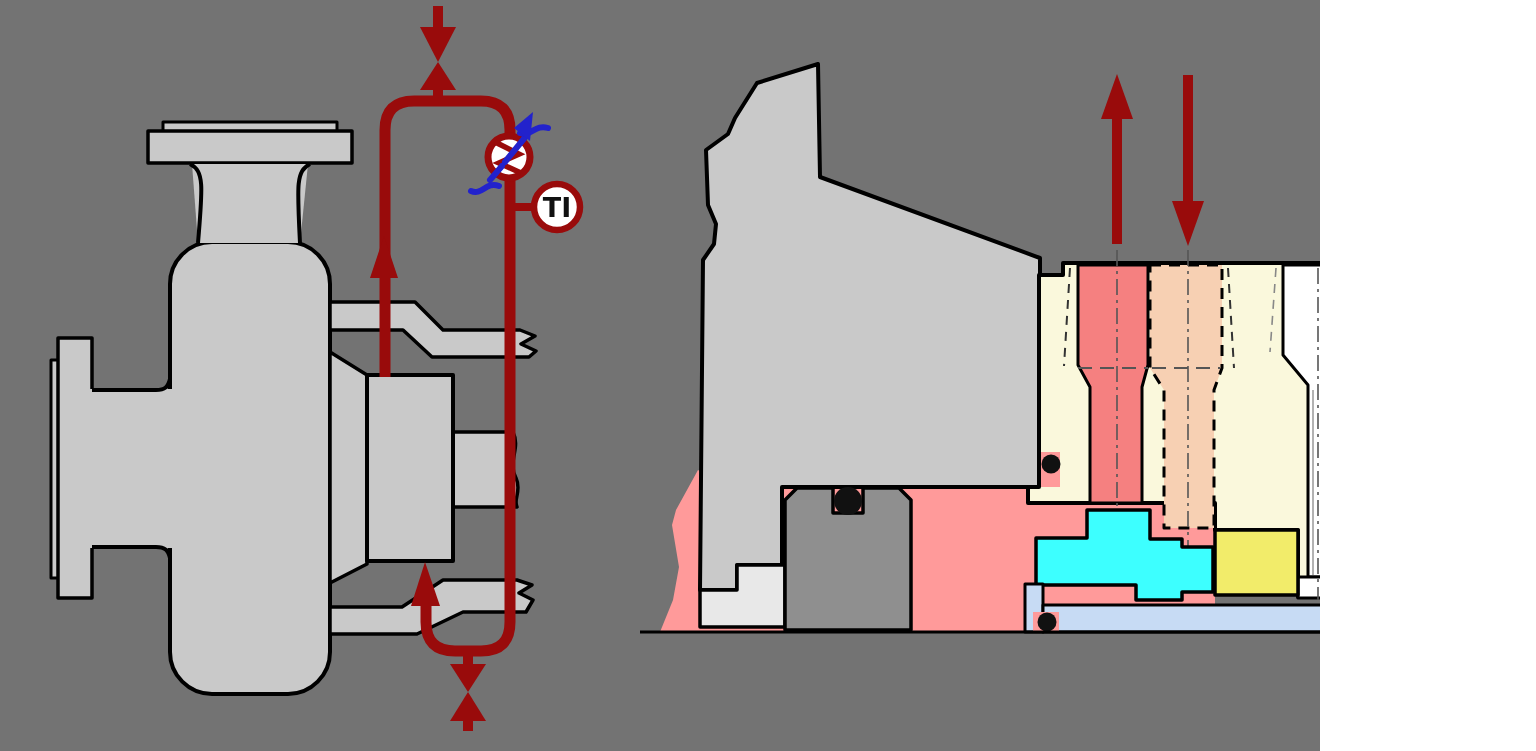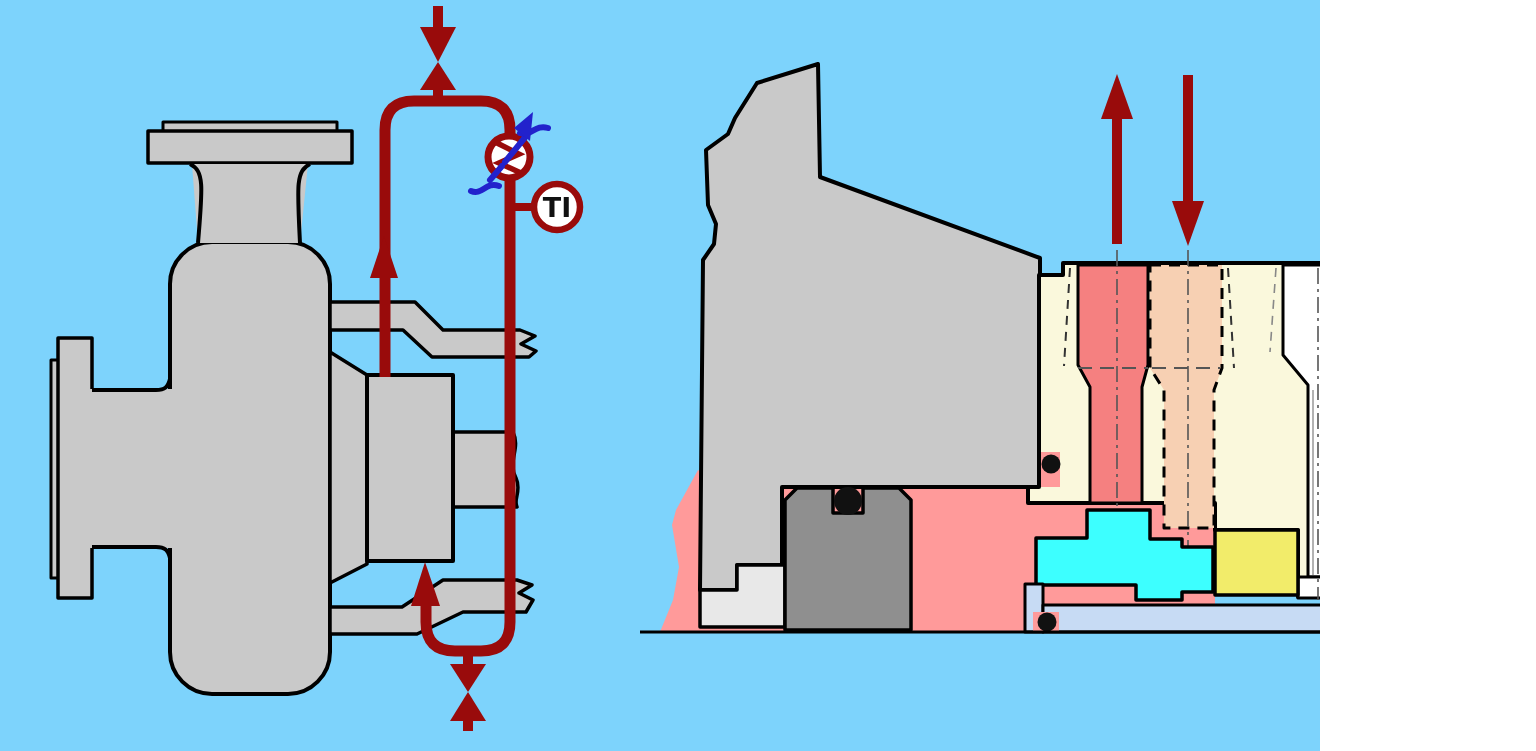--- a/index.html
+++ b/index.html
@@ -1,16 +1,16 @@
 <!DOCTYPE html>
 <html style="--pipe-red: #990B0B; --metal-gray: #C9C9C9; --metal-gray-dark: #8F8F8F; --metal-gray-light: #E8E8E8; --fluid-pink: #FF9A9A; --port-salmon: #F58080; --port-peach: #F7D0B3; --gland-cream: #FAF8DC; --seal-cyan: #3DFFFF; --collar-yellow: #F2EC6A; --collar-pale-yellow: #F7F4BE; --sleeve-blue: #C7DBF4; --water-blue: #2222CC; --oring-black: #111111; --outline: #000000;"><head>
 <meta charset="utf-8">
 <style>
   html,body{margin:0;padding:0;background:#fff;}
-  #stage{position:relative;width:1320px;height:751px;background:#7dd3fc;overflow:hidden;
+  #stage{position:relative;width:1320px;height:751px;background:#737373;overflow:hidden;
          font-family:"DejaVu Sans","Liberation Sans",sans-serif;text-align:center;}
   svg{display:block;}
   text.ti{font-family:"DejaVu Sans","Liberation Sans",sans-serif;font-weight:bold;
           font-size:27px;fill:#111;}
 </style>
 </head>
 <body>
 
 <div id="stage">
 <svg width="1536" height="751" viewBox="0 0 1536 751" xmlns="http://www.w3.org/2000/svg">

